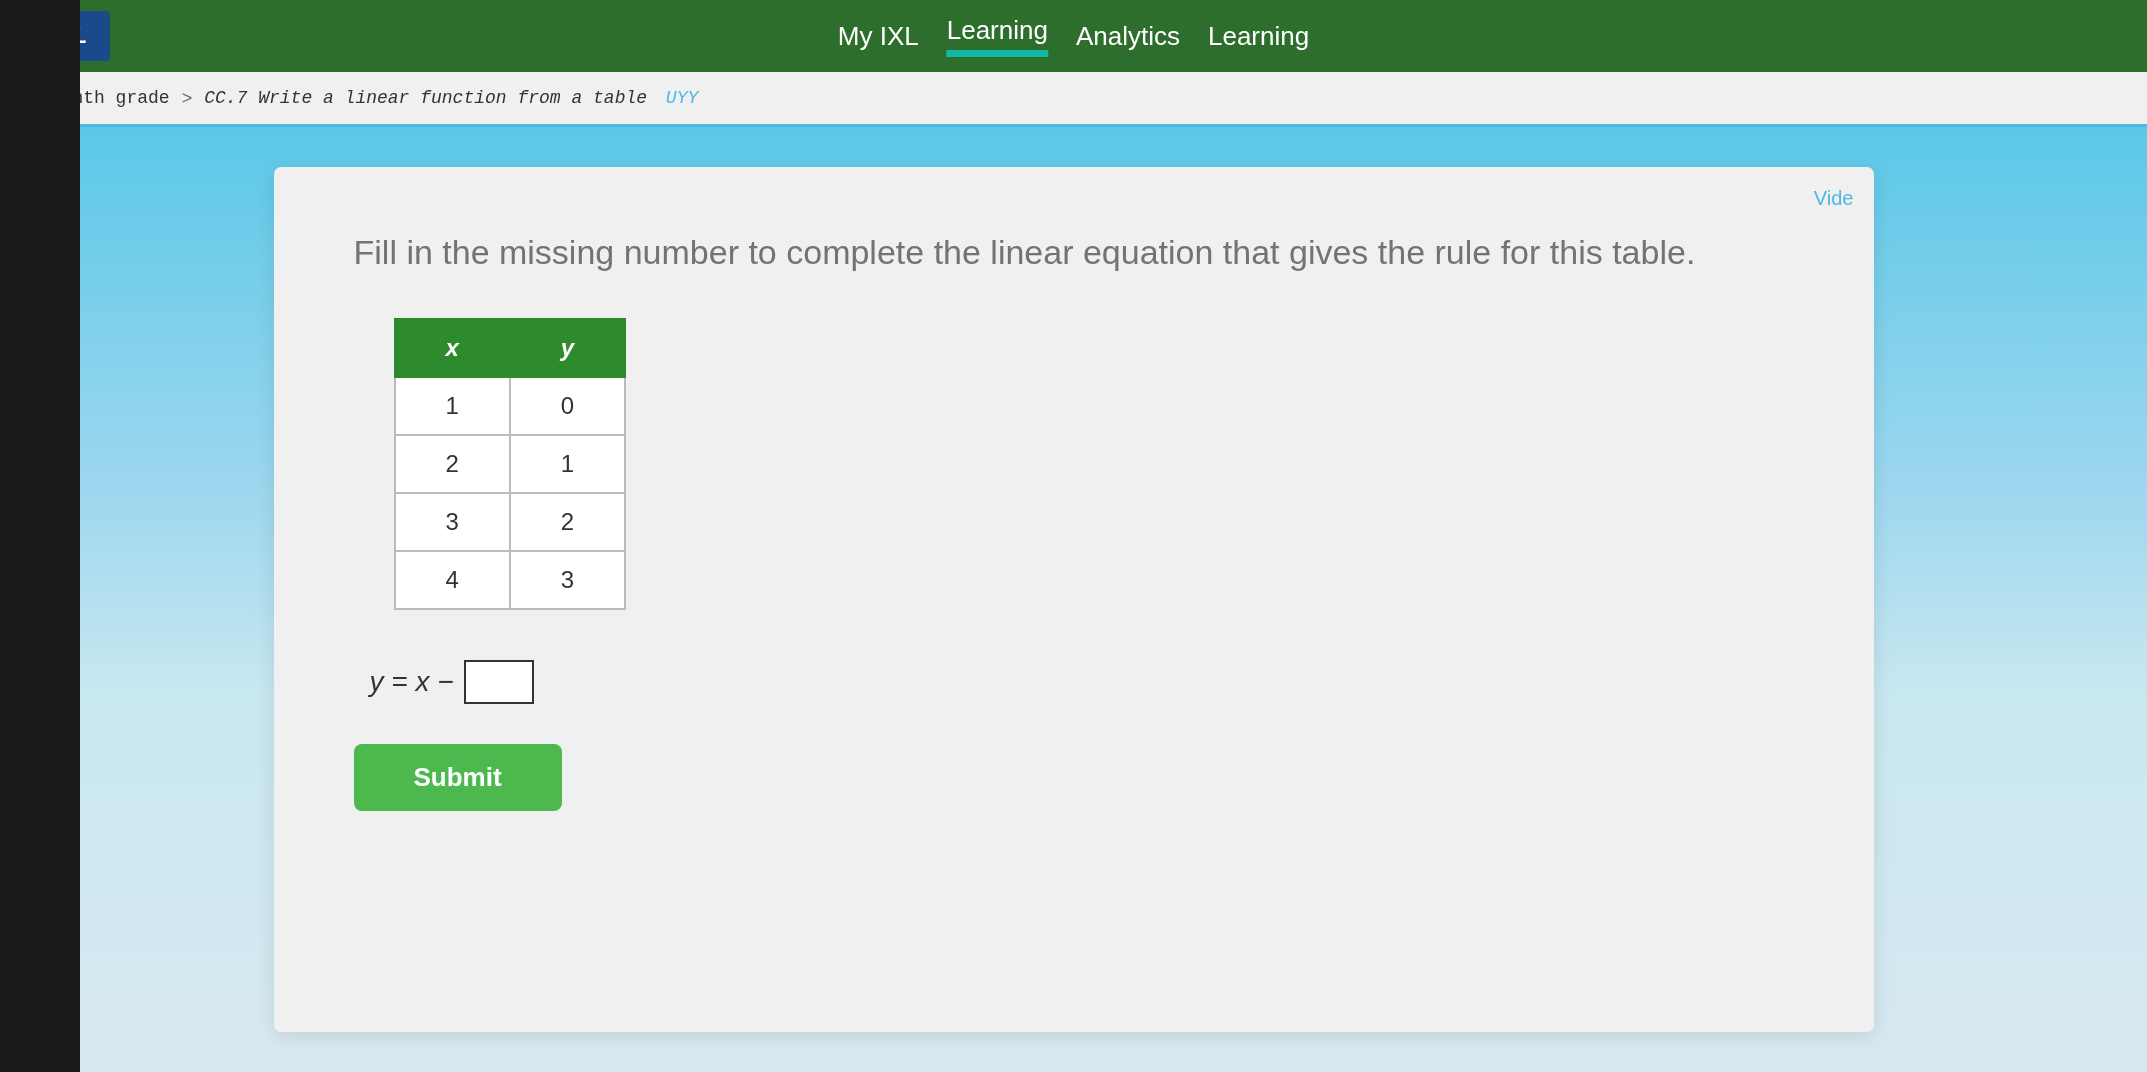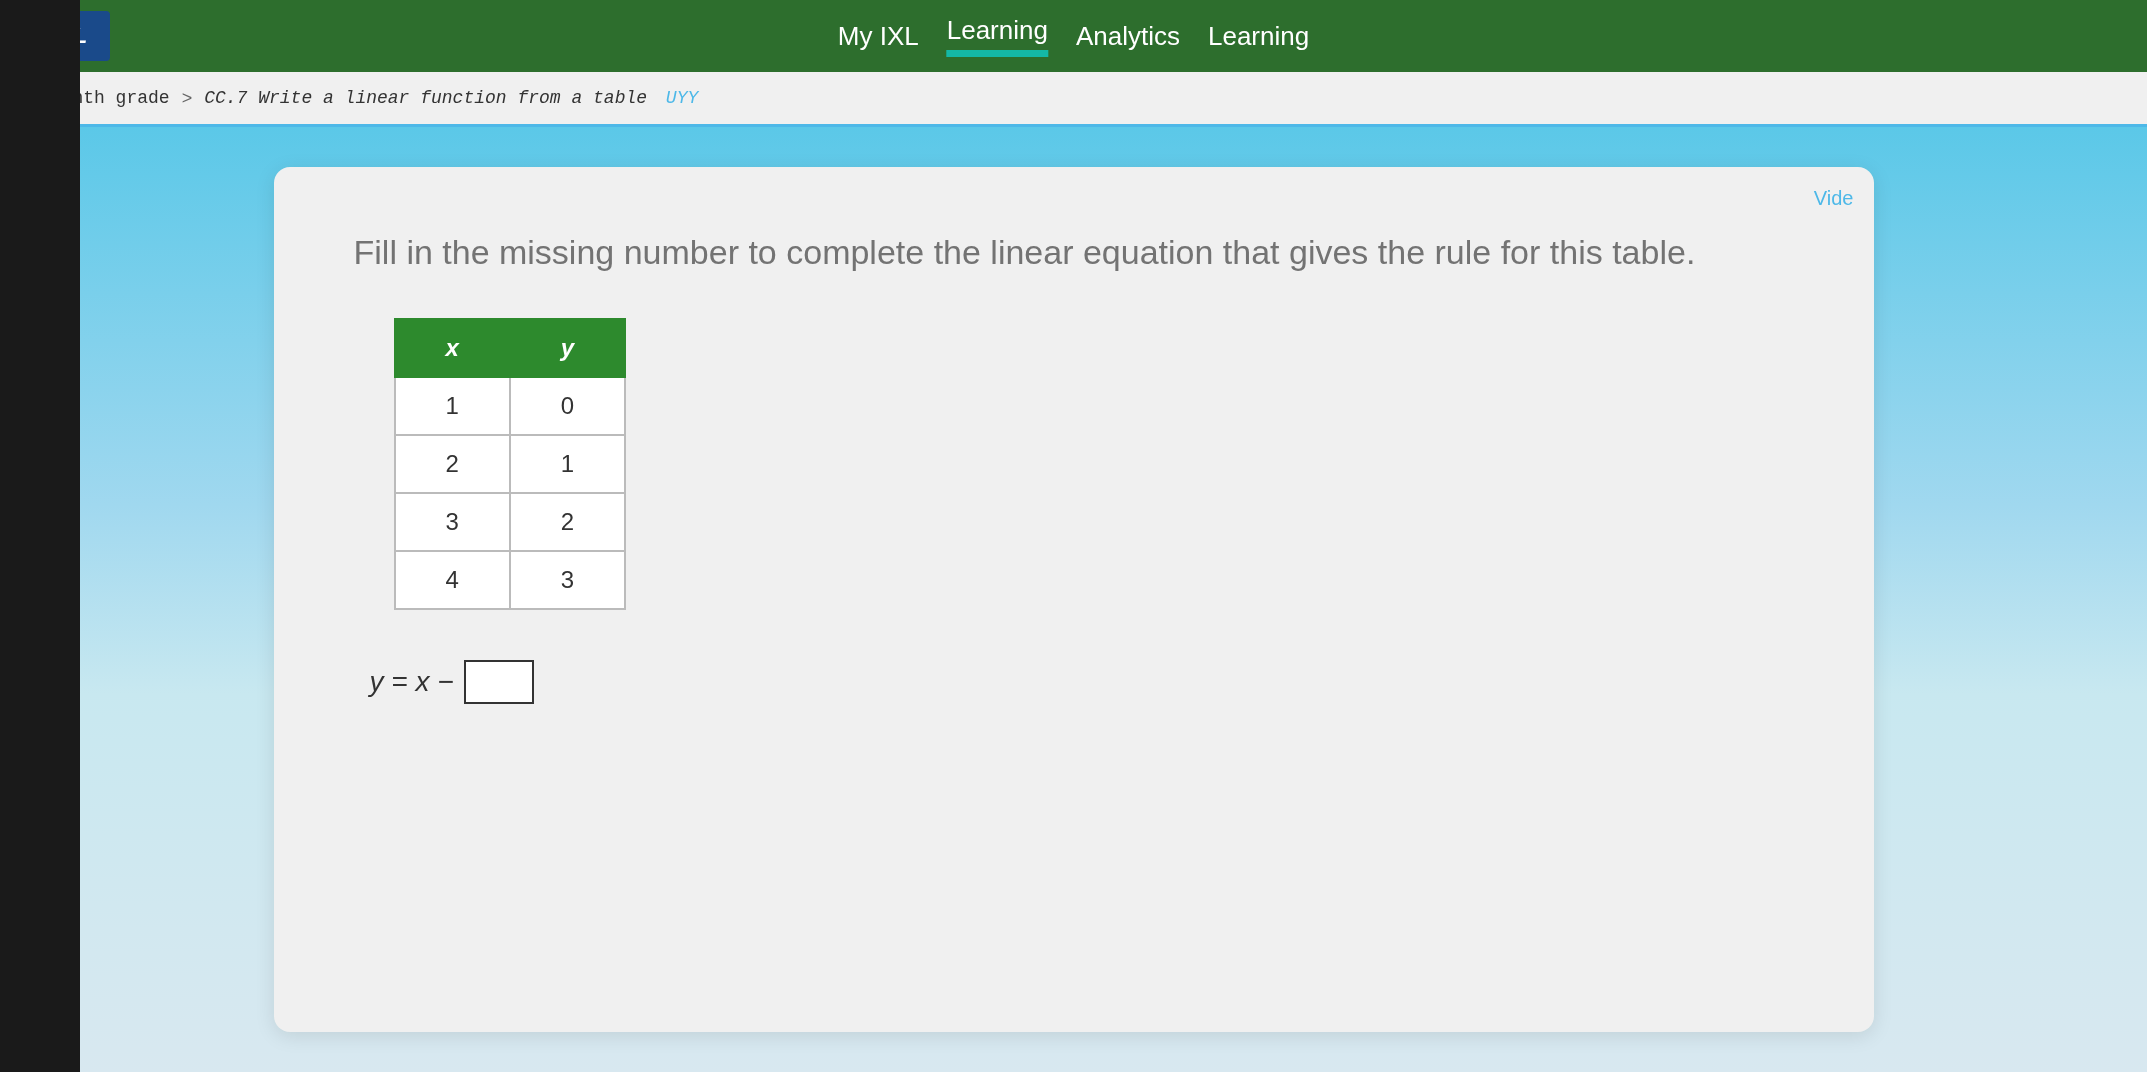--- a/index.html
+++ b/index.html
@@ -110,21 +110,21 @@
       background: linear-gradient(180deg, #5bc8e8 0%, #a0d8ef 40%, #c8e8f0 60%, #d8e8f0 100%);
       display: flex;
       justify-content: center;
       padding: 40px 20px;
       position: relative;
     }
 
     
     .content-card {
       background: #f0f0f0;
-      border-radius: 16px;
+      border-radius: 7px;
       width: 1600px;
       min-height: 700px;
       padding: 60px 80px;
       position: relative;
       box-shadow: 0 4px 20px rgba(0,0,0,0.1);
     }
 
     .video-link {
       position: absolute;
       top: 20px;
@@ -276,15 +276,16 @@
           <td>3</td>
         </tr>
       </tbody>
     </table>
 
     <div class="equation-row">
       <span class="equation-text">y = x −</span>
       <input class="equation-input" type="text" placeholder="" style="">
     </div>
 
+    <button class="submit-btn">Submit</button>
 
   </div>
 </div>
 
 </body></html>

